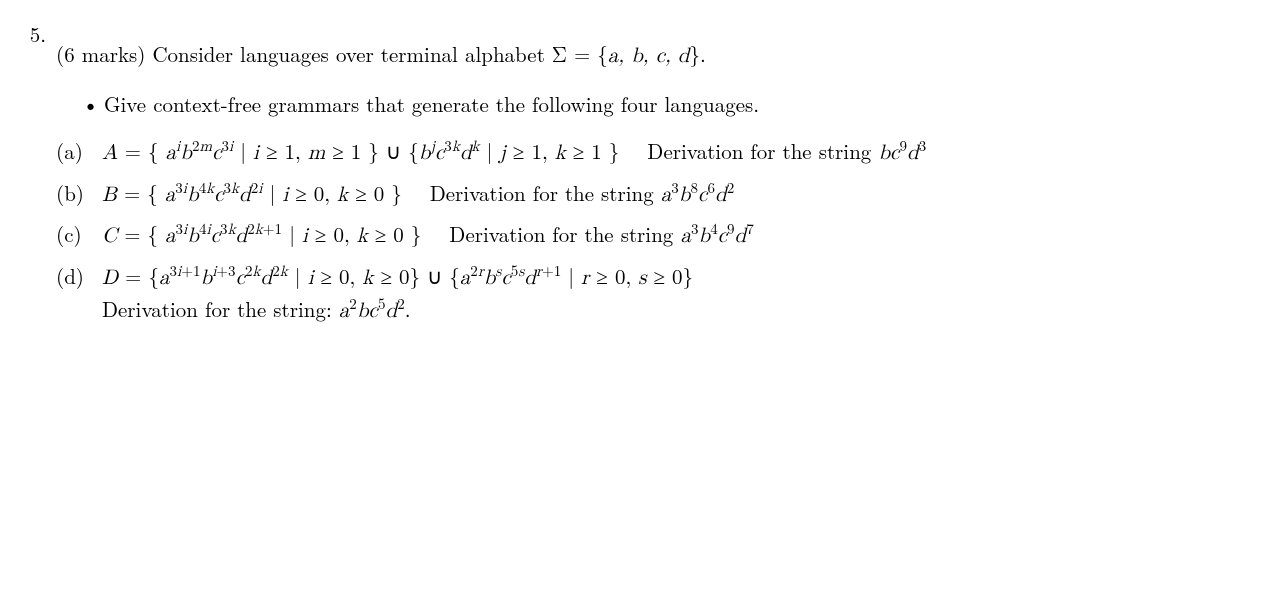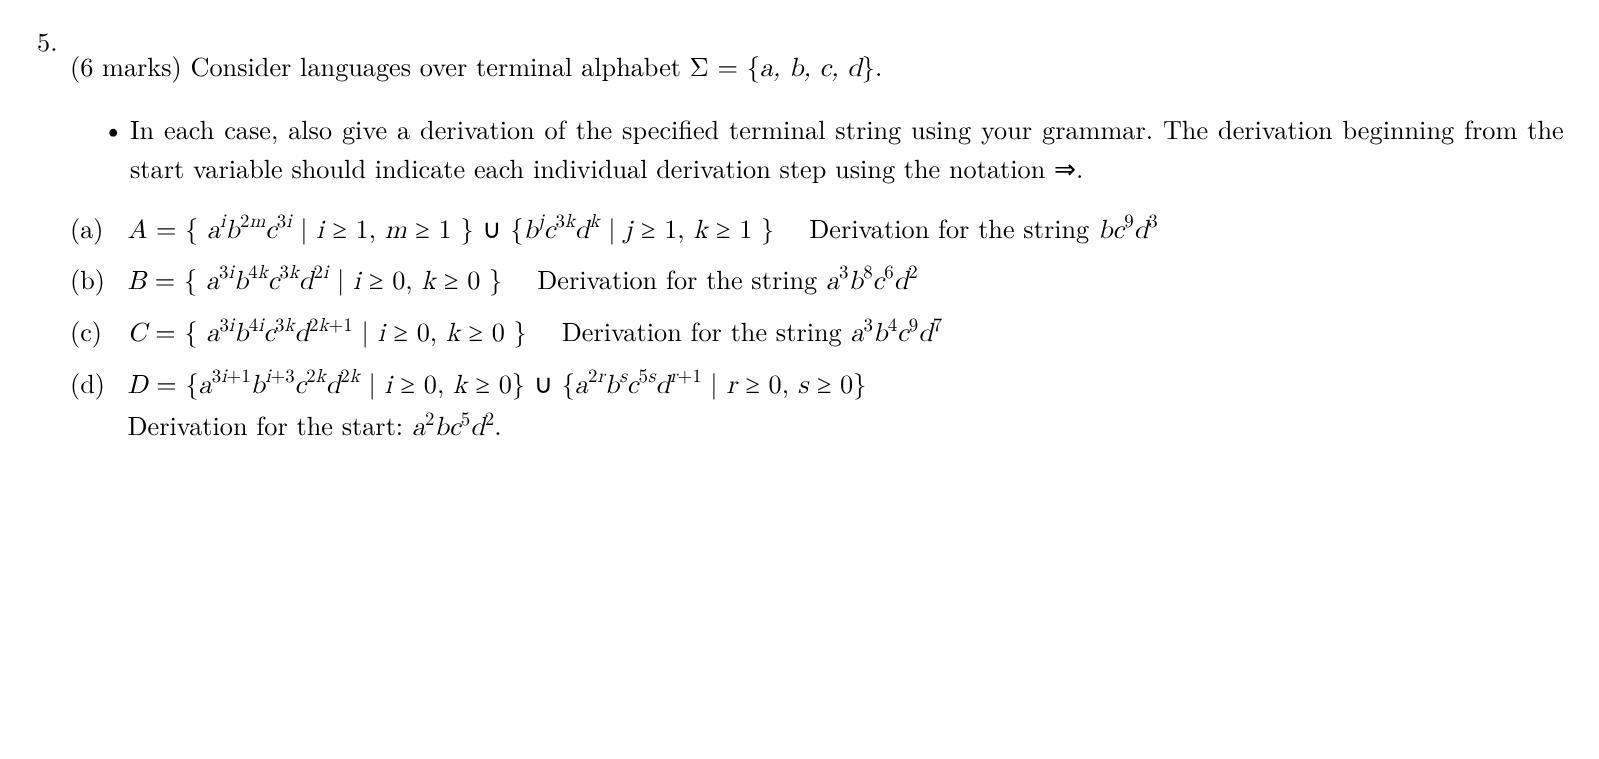--- a/index.html
+++ b/index.html
@@ -82,21 +82,21 @@
   <div class="body-col">
 
     <div class="stem">
       <span>(6 marks)</span>
       <span>Consider languages over terminal alphabet </span>
       <span class="rm">Σ = {</span><span class="math">a, b, c, d</span><span class="rm">}.</span>
     </div>
 
     <ul class="bullets">
       <li>
-        <span>In each case, also give a derivation of the specified terminal string using your grammar. The derivation beginning from the start variable should indicate each individual derivation step using the notation </span><span class="arrow">⇒</span>.
+        <span>Give context-free grammars that generate the following four languages.</span>
       </li>
     </ul>
 
     <ol class="parts">
 
       <li>
         <div class="part-label">(a)</div>
         <div class="part-body">
           <span class="math">A</span>
           <span class="rm"> = </span>
@@ -138,20 +138,20 @@
         <div class="part-label">(d)</div>
         <div class="part-body">
           <span class="math">D</span>
           <span class="rm"> = </span>
           <span class="rm">{</span><span class="math">a<sup><span class="rm">3</span>i<span class="rm">+1</span></sup>b<sup>i<span class="rm">+3</span></sup>c<sup><span class="rm">2</span>k</sup>d<sup><span class="rm">2</span>k</sup></span>
           <span class="rm"> | </span><span class="math">i</span> <span class="ge">≥</span> <span class="rm">0</span>, <span class="math">k</span> <span class="ge">≥</span> <span class="rm">0}</span>
           <span class="rm"> ∪ </span>
           <span class="rm">{</span><span class="math">a<sup><span class="rm">2</span>r</sup>b<sup>s</sup>c<sup><span class="rm">5</span>s</sup>d<sup>r<span class="rm">+1</span></sup></span>
           <span class="rm"> | </span><span class="math">r</span> <span class="ge">≥</span> <span class="rm">0</span>, <span class="math">s</span> <span class="ge">≥</span> <span class="rm">0}</span>
           <br>
-          <span>Derivation for the start: </span>
+          <span>Derivation for the string: </span>
           <span class="math">a<sup><span class="rm">2</span></sup>bc<sup><span class="rm">5</span></sup>d<sup><span class="rm">2</span></sup></span>.
         </div>
       </li>
 
     </ol>
   </div>
 </div>
 
 </body></html>

